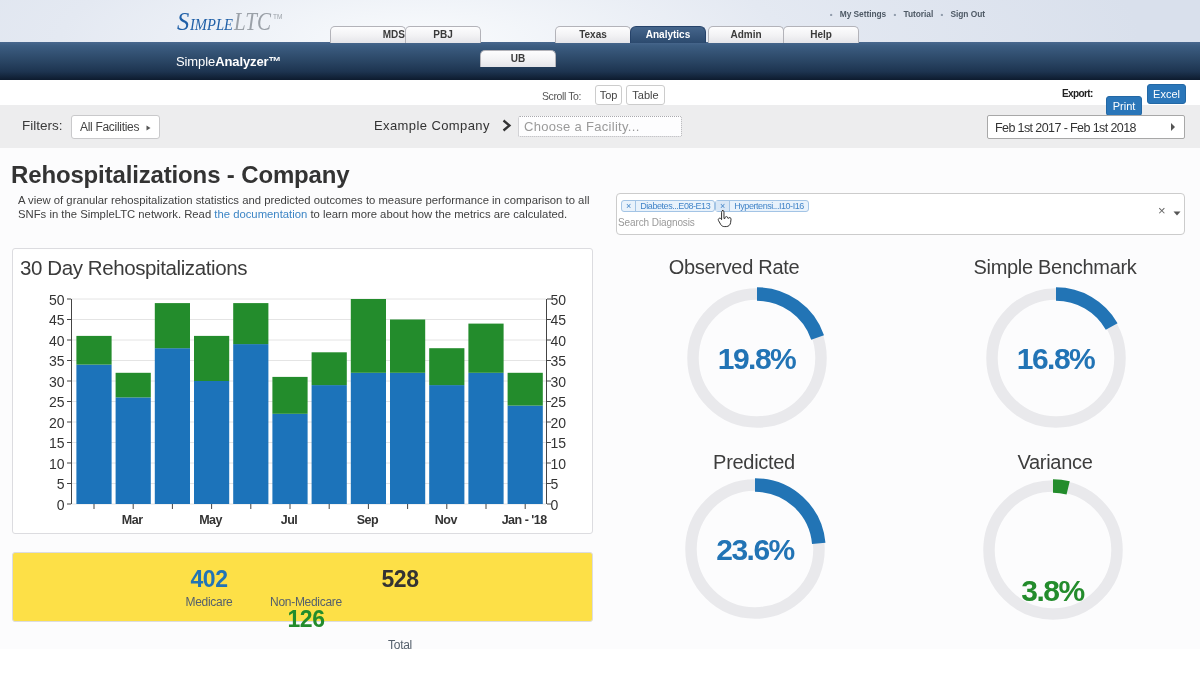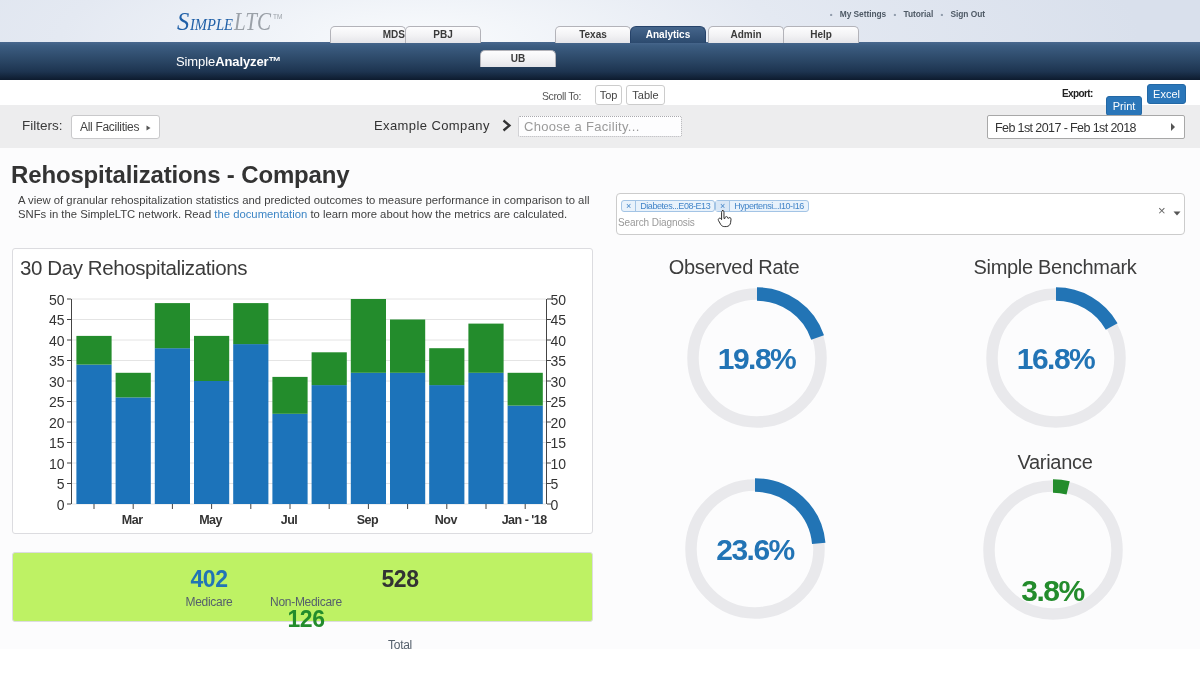--- a/index.html
+++ b/index.html
@@ -46,21 +46,21 @@
 .tag { position:absolute; top:6px; height:12px; letter-spacing:-0.45px; display:flex; border:1px solid #a3c4e5; border-radius:3px;
   background:#e9f2fb; font-size:9px; color:#4385c8; }
 .tag .x { border-right:1px solid #a3c4e5; padding:0 4px; line-height:10px; letter-spacing:0; }
 .tag .t { padding:0 4px; line-height:10px; white-space:nowrap; }
 #searchph { position:absolute; left:1px; top:22.5px; font-size:10px; color:#999; letter-spacing:-0.1px; }
 #diagicons { position:absolute; left:541px; top:9px; font-size:13px; color:#666; }
 
 
 #chartpanel { left:12px; top:248px; width:581px; height:286px; background:#fff; border:1px solid #dcdce0; border-radius:3px; }
 #charttitle { position:absolute; left:7px; top:6.5px; font-size:20.5px; line-height:24px; color:#3b3b3b; letter-spacing:-0.4px; }
-#statspanel { left:12px; top:552px; width:581px; height:70px; background:#bef264; border:1px solid #dcdce0; border-radius:3px; }
+#statspanel { left:12px; top:552px; width:581px; height:70px; background:#fde047; border:1px solid #dcdce0; border-radius:3px; }
 .statnum { position:absolute; top:15px; width:120px; text-align:center; font-size:23px; line-height:23px; font-weight:bold; letter-spacing:-0.5px; }
 .statlbl { position:absolute; top:42px; width:120px; text-align:center; font-size:12px; color:#55606c; letter-spacing:-0.3px; }
 
 
 .dtitle { position:absolute; width:300px; text-align:center; font-size:20px; color:#3d3d3d; letter-spacing:-0.3px; }
 .dpct { position:absolute; width:200px; text-align:center; font-size:30px; font-weight:bold; letter-spacing:-1.5px; }
 .blue { color:#2274b5; }
 .green { color:#238c2c;margin-top:40px; }
 .dark { color:#333; }
 </style>
@@ -248,20 +248,21 @@
     <div class="statnum blue" style="left:136px;">402</div>
     <div class="statnum green" style="left:233px;">126</div>
     <div class="statnum dark" style="left:327px;">528</div>
     <div class="statlbl" style="left:136px;">Medicare</div>
     <div class="statlbl" style="left:233px;">Non-Medicare</div>
     <div class="statlbl" style="left:327px;margin-top:43px;">Total</div>
   </div>
 
   <div class="dtitle" style="left:584px; top:256px;">Observed Rate</div>
   <div class="dtitle" style="left:905px; top:256px;">Simple Benchmark</div>
+  <div class="dtitle" style="left:604px; top:451px;">Predicted</div>
   <div class="dtitle" style="left:905px; top:451px;">Variance</div>
   <svg class="abs" width="160" height="160" style="left:676.5px; top:278.0px;">
     <circle cx="80.0" cy="80.0" r="64" fill="none" stroke="#e9e9ec" stroke-width="11.5"></circle>
     <path d="M 80.0 16.0 A 64 64 0 0 1 140.61 59.46" fill="none" stroke="#2274b5" stroke-width="13.5"></path>
   </svg>
   <div class="dpct blue" style="left:656.5px; top:342px;">19.8%</div>
   <svg class="abs" width="160" height="160" style="left:975.5px; top:278.0px;">
     <circle cx="80.0" cy="80.0" r="64" fill="none" stroke="#e9e9ec" stroke-width="11.5"></circle>
     <path d="M 80.0 16.0 A 64 64 0 0 1 135.69 48.47" fill="none" stroke="#2274b5" stroke-width="13.5"></path>
   </svg>

